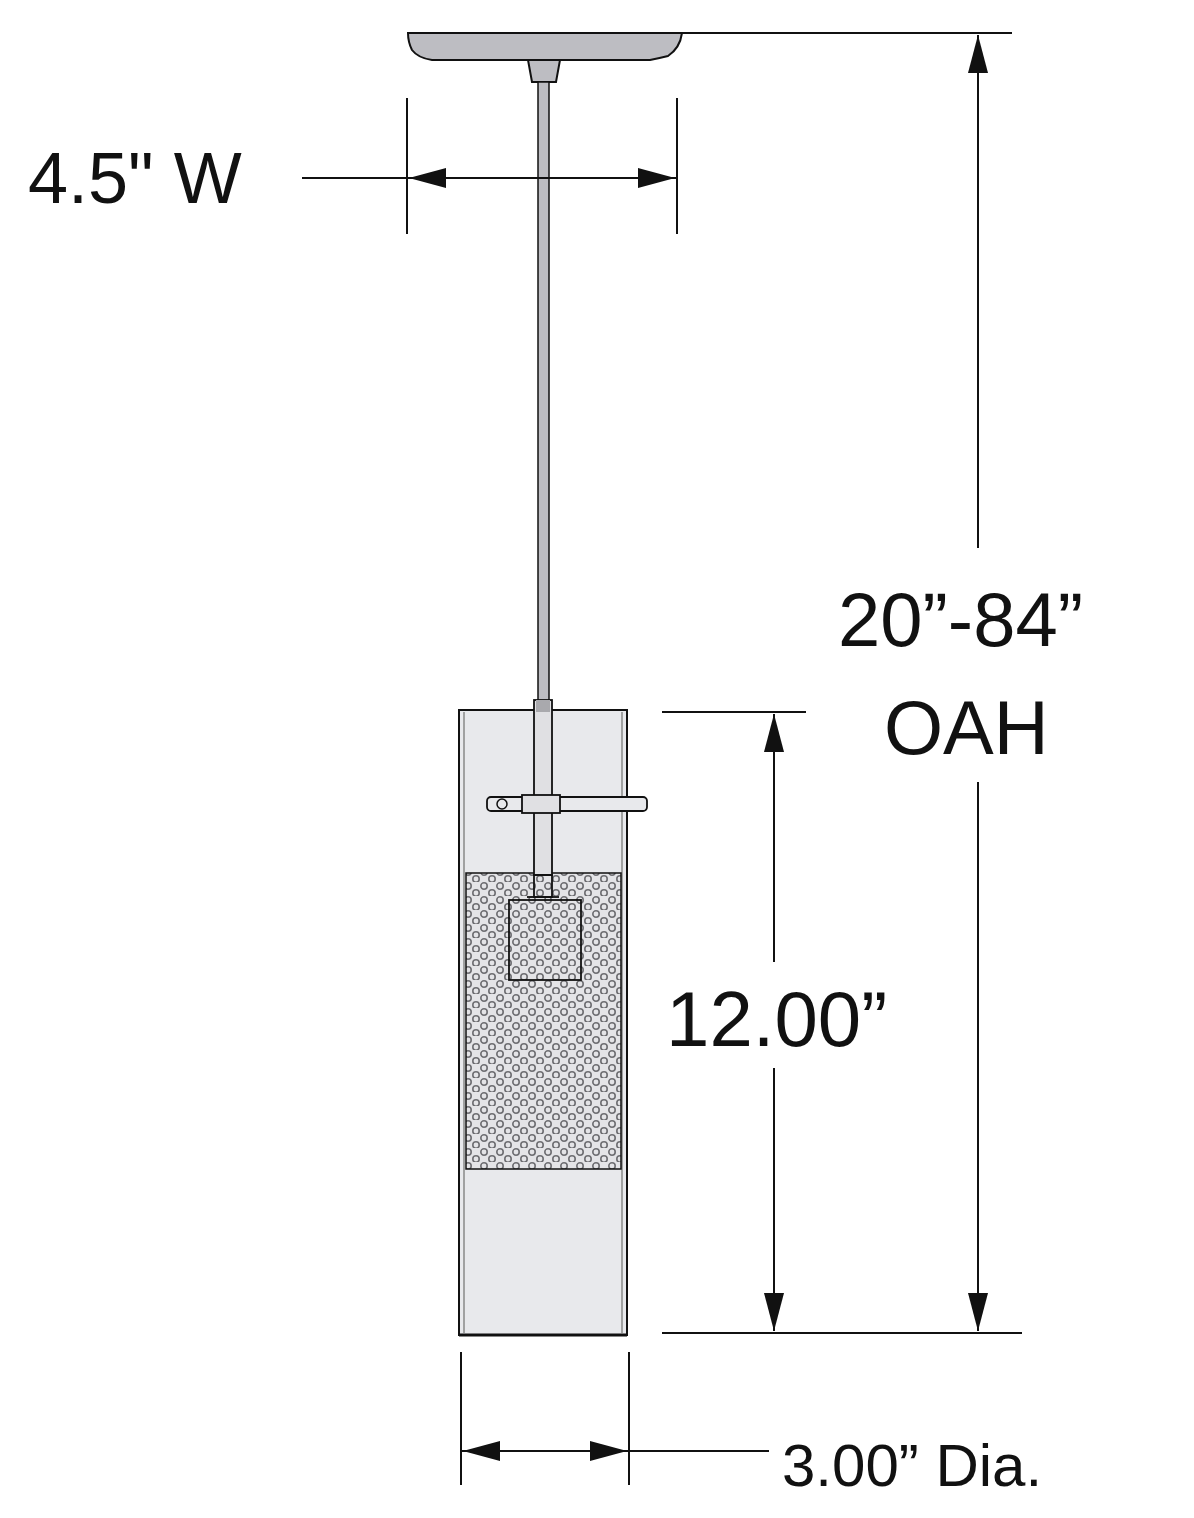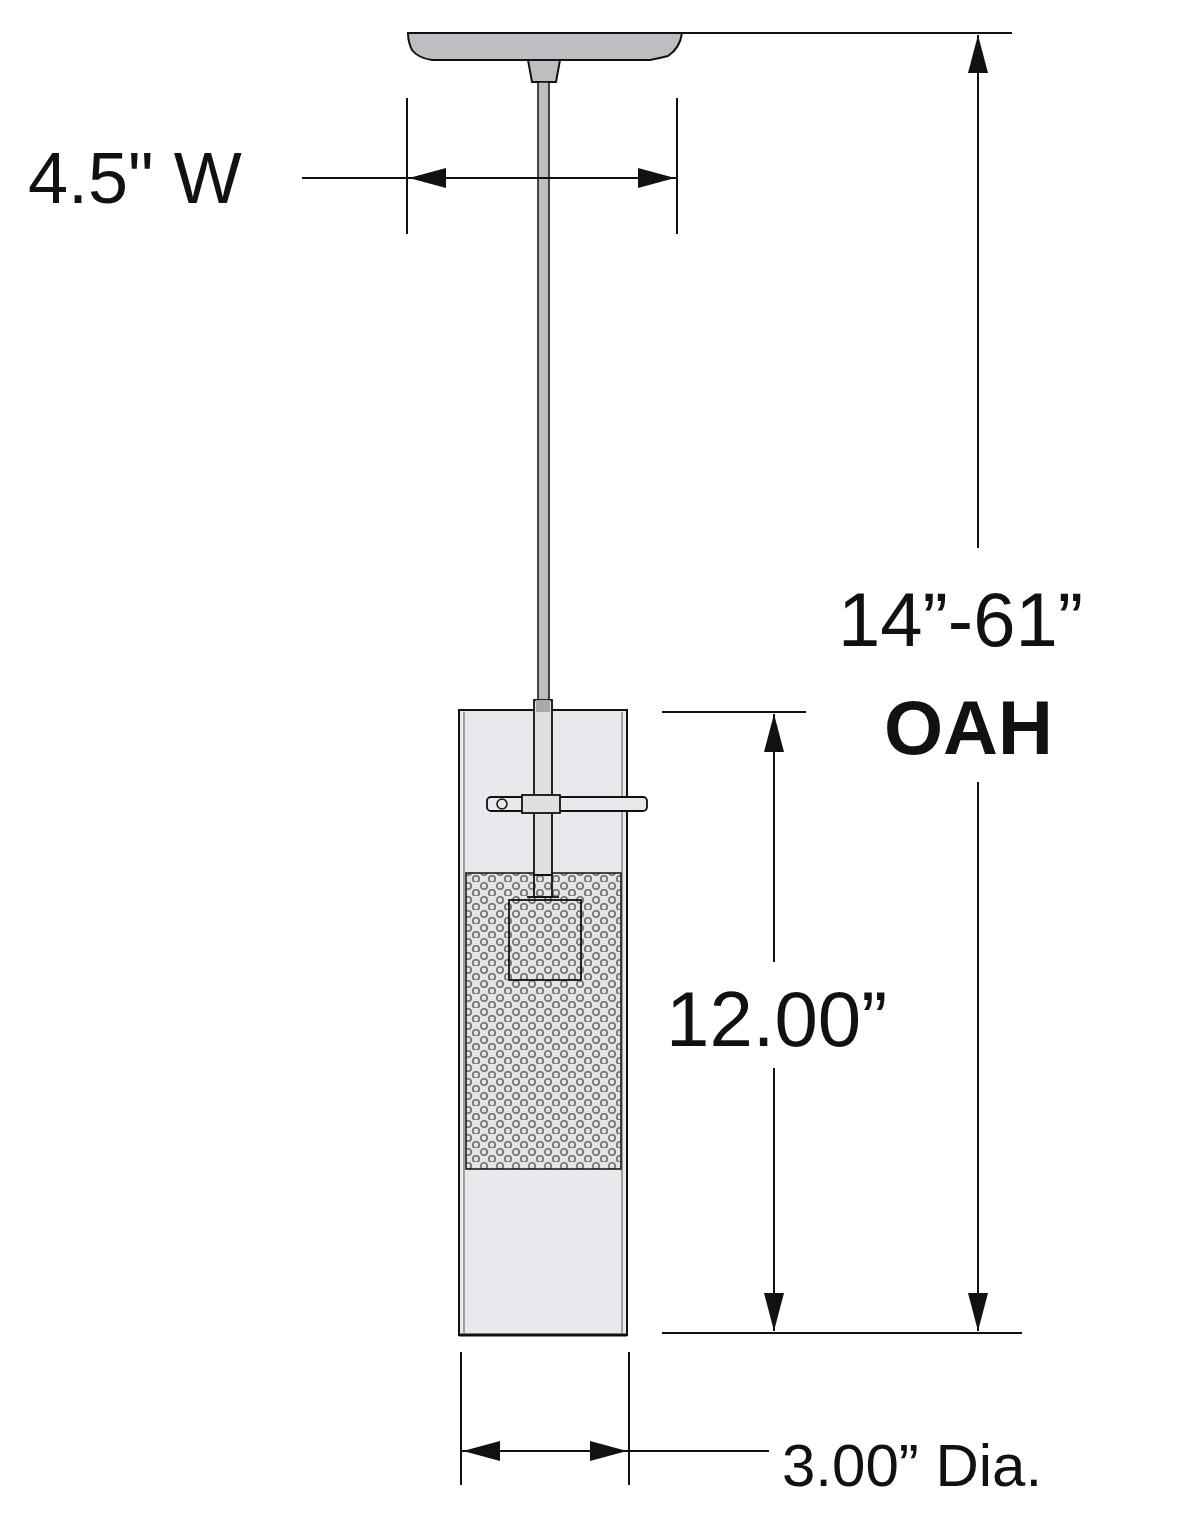--- a/index.html
+++ b/index.html
@@ -80,16 +80,16 @@
   <g>
     <line x1="461" y1="1352" x2="461" y2="1485" stroke="#111" stroke-width="2"></line>
     <line x1="629" y1="1352" x2="629" y2="1485" stroke="#111" stroke-width="2"></line>
     <line x1="461" y1="1451" x2="769" y2="1451" stroke="#111" stroke-width="2"></line>
     <polygon points="463,1451 500,1441 500,1461" fill="#111"></polygon>
     <polygon points="627,1451 590,1441 590,1461" fill="#111"></polygon>
   </g>
 </svg>
 
 <div class="lbl" style="left:28px; top:142px; font-size:72px;">4.5" W</div>
-<div class="lbl" style="left:838px; top:582px; font-size:76px;">14”-61”</div>
-<div class="lbl" style="left:884px; top:690px; font-size:76px;font-weight:bold;">OAH</div>
+<div class="lbl" style="left:838px; top:582px; font-size:76px;">20”-84”</div>
+<div class="lbl" style="left:884px; top:690px; font-size:76px;">OAH</div>
 <div class="lbl" style="left:666px; top:980px; font-size:78px;text-align:right;">12.00”</div>
 <div class="lbl" style="left:782px; top:1412px; font-size:60px;margin-top:24px;">3.00” Dia.</div>
 
 </body></html>

